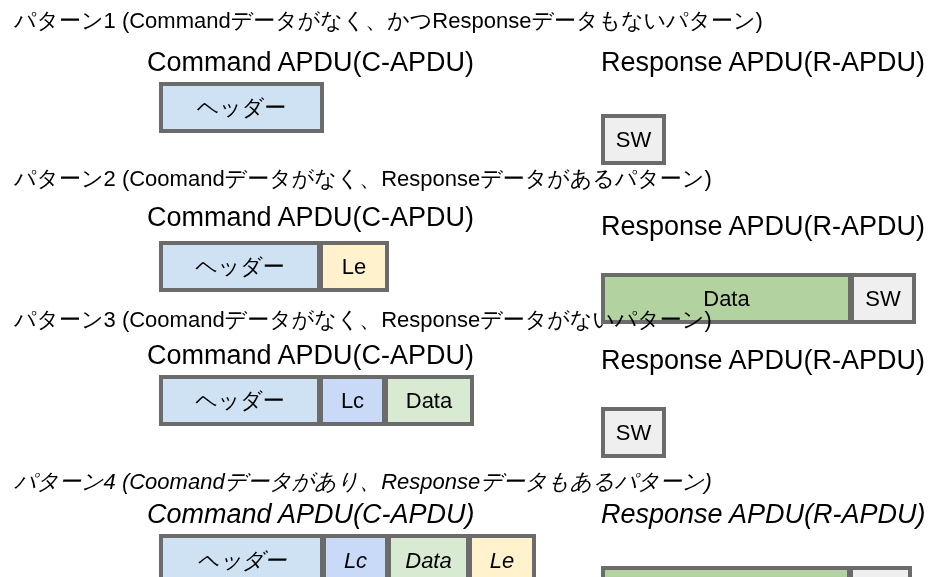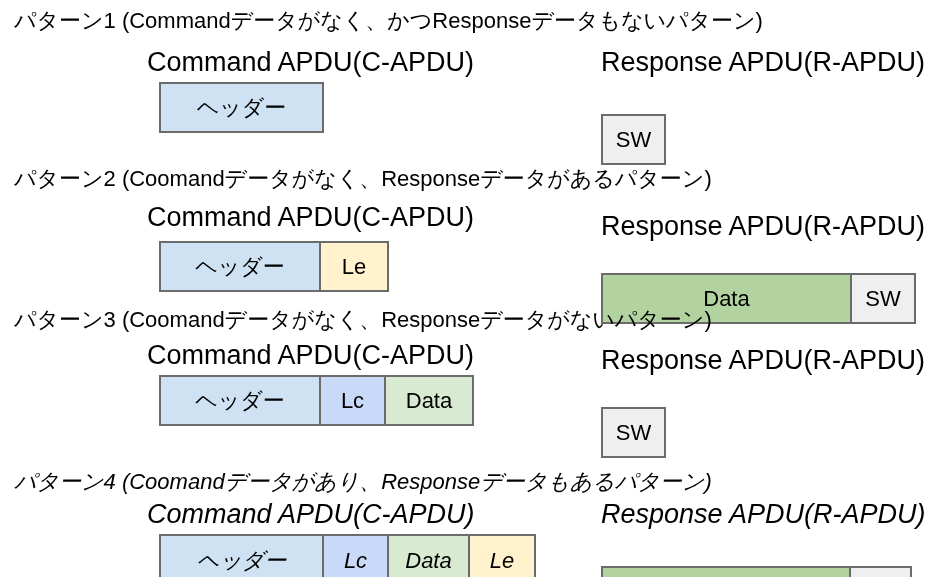--- a/index.html
+++ b/index.html
@@ -20,21 +20,21 @@
   .col-label {
     position: absolute;
     font-size: 27px; line-height: 25px; white-space: nowrap;
   }
   .cmd-label  { left: 147px; }
   .resp-label { left: 601px; }
   .seg-row { position: absolute; display: flex; align-items: stretch; height: 51px; }
   .cmd-row  { left: 159px; }
   .resp-row { left: 601px; margin-top: 32px; }
   .seg {
-    border: 2px solid #3b82f6;
+    border: 4px solid #3b82f6;
     display: flex; align-items: center; justify-content: center;
     font-size: 22px;
     height: 51px;
   }
   .seg + .seg { margin-left: -2px; }
 
   
   #p1 { top: 8px;   height: 150px; }
   #p1 .col-label { top: 42px; }
   #p1 .seg-row   { top: 74px; }

